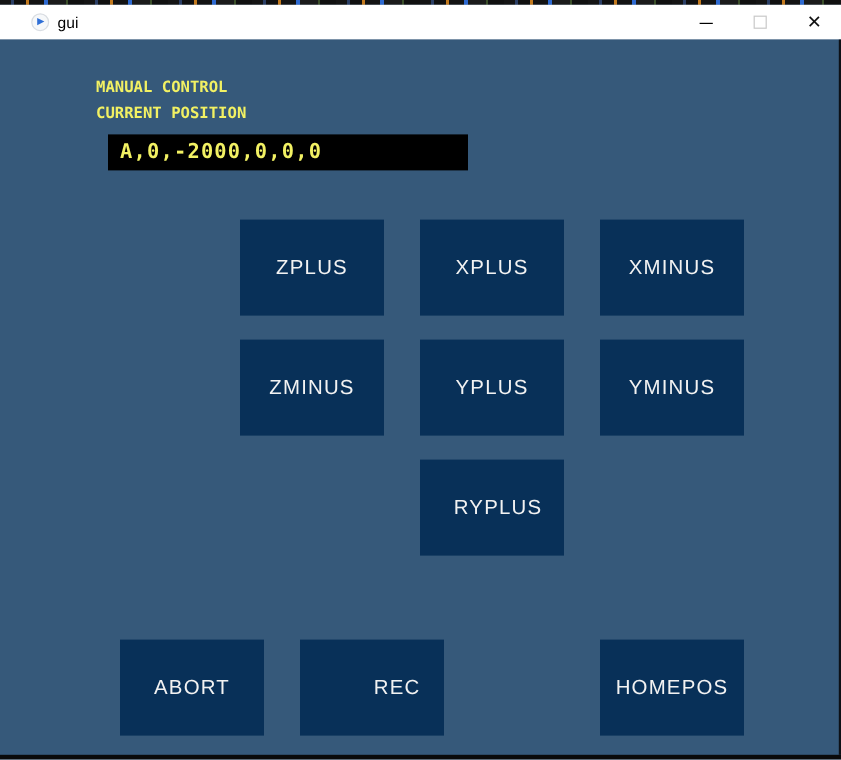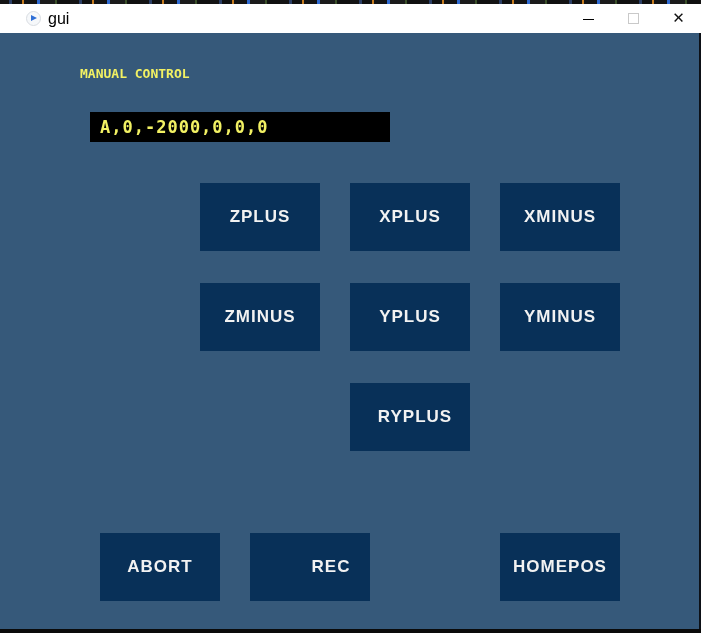--- a/index.html
+++ b/index.html
@@ -28,21 +28,21 @@
     border-radius:50%;border:1px solid #d9dde2;box-sizing:border-box;
     background:#f6f8fa;
   }
   .app-icon::after{
     content:"";position:absolute;left:4px;top:3px;
     width:0;height:0;border-left:6px solid #2f6fd6;
     border-top:3.5px solid transparent;border-bottom:3.5px solid transparent;
   }
   .title-text{
     position:absolute;left:48px;top:0;height:29px;line-height:29px;
-    font-family:"Liberation Sans", sans-serif;font-size:16px;color:#000;
+    font-family:"Liberation Sans", sans-serif;font-size:13px;color:#000;
   }
   .win-controls{position:absolute;right:0;top:0;height:29px;display:flex;}
   .win-btn{width:45px;height:29px;position:relative;}
   .glyph-min{
     position:absolute;left:17px;top:15px;width:11px;height:0;
     border-top:1px solid #000;
   }
   .glyph-max{
     position:absolute;left:17px;top:9px;width:9px;height:9px;
     border:1px solid #c9c9c9;box-sizing:content-box;
@@ -66,24 +66,24 @@
   .hdr1{top:33px;}
   .hdr2{top:54px;}
   .pos-display{
     position:absolute;left:90px;top:79px;width:300px;height:30px;
     background:#000000;color:#F2F163;
     font-size:17px;font-weight:bold;letter-spacing:1px;
     line-height:30px;padding-left:10px;box-sizing:border-box;
     white-space:pre;
   }
   .btn{
-    position:absolute;width:120px;height:68px;
+    position:absolute;width:120px;height:80px;
     background:#083058;color:#F2F2F2;
     display:flex;align-items:center;justify-content:center;
-    font-size:17px;font-weight:bold;letter-spacing:1px;
+    font-size:17px;font-weight:normal;letter-spacing:1px;
     border:none;cursor:pointer;
   }
   .b-zplus  {left:200px;top:150px;}
   .b-xplus  {left:350px;top:150px;}
   .b-xminus {left:500px;top:150px;}
   .b-zminus {left:200px;top:250px;}
   .b-yplus  {left:350px;top:250px;}
   .b-yminus {left:500px;top:250px;}
   .b-ryplus {left:350px;top:350px;padding-left:16px;}
   .b-ryminus{left:500px;top:350px;}
@@ -114,20 +114,21 @@
       </div>
       <div class="win-btn">
         <span class="glyph-close">✕</span>
       </div>
     </div>
   </div>
 
   <div class="content">
 
     <div class="hdr hdr1">MANUAL CONTROL</div>
+    <div class="hdr hdr2">CURRENT POSITION</div>
 
     <div class="pos-display">A,0,-2000,0,0,0</div>
 
     <button class="btn b-zplus">ZPLUS</button>
     <button class="btn b-xplus">XPLUS</button>
     <button class="btn b-xminus">XMINUS</button>
     <button class="btn b-zminus">ZMINUS</button>
     <button class="btn b-yplus">YPLUS</button>
     <button class="btn b-yminus">YMINUS</button>
     <button class="btn b-ryplus">RYPLUS</button>

